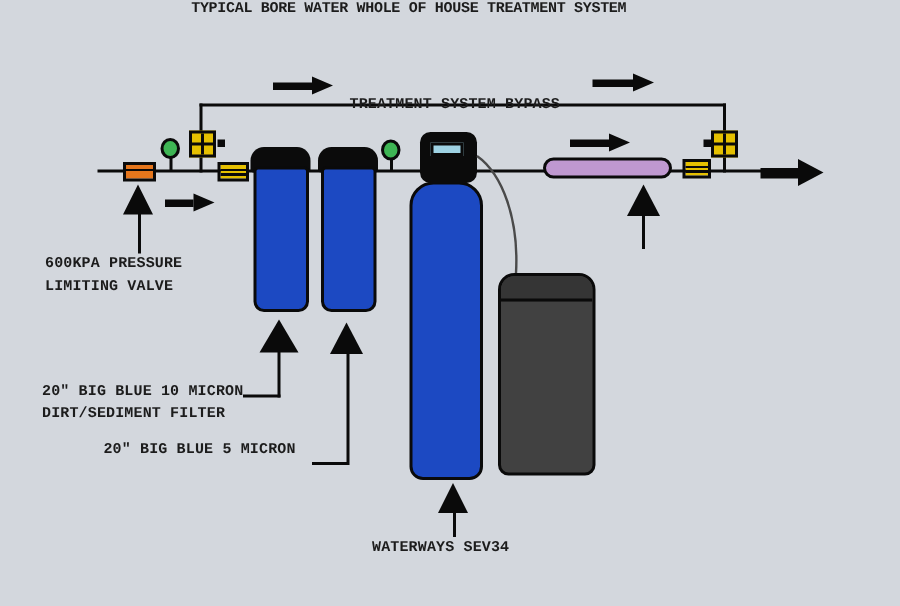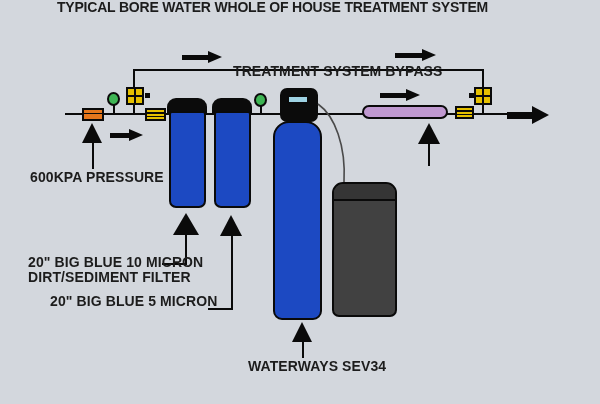--- a/index.html
+++ b/index.html
@@ -4,22 +4,23 @@
 <style>
   html,body{margin:0;padding:0;}
   body{font-family:"Liberation Sans", sans-serif;}
   .canvas{
     position:relative;width:600px;height:404px;overflow:hidden;
     background:var(--bg,#d3d7dd);
   }
   .abs{position:absolute;}
   .txt{
     position:absolute;color:var(--text,#1c1c1c);
-    font-size:14px;font-weight:700;line-height:14.5px;letter-spacing:0.1px;
+    font-size:10px;font-weight:700;line-height:14.5px;letter-spacing:0.1px;
     white-space:nowrap;
+    font-family:Liberation Mono, monospace;
   }
   .line{position:absolute;background:var(--line,#0a0a0a);}
   
   .harrow{position:absolute;display:flex;align-items:center;}
   .harrow .bar{height:5px;background:var(--line,#0a0a0a);}
   .harrow .head{width:0;height:0;border-top:6px solid transparent;border-bottom:6px solid transparent;border-left:14px solid var(--line,#0a0a0a);}
   .harrow.big .bar{height:7px;}
   .harrow.big .head{border-top:9px solid transparent;border-bottom:9px solid transparent;border-left:17px solid var(--line,#0a0a0a);}
   
   .tri-up{position:absolute;width:0;height:0;border-left:11px solid transparent;border-right:11px solid transparent;border-bottom:21px solid var(--line,#0a0a0a);}
@@ -139,22 +140,23 @@
   <div class="tab" style="left:469px;top:93px;width:5px;height:5px;"></div>
   <div class="cross-valve" style="left:474px;top:87px;"></div>
 
   <div class="harrow big" style="left:507px;top:106px;">
     <span class="bar" style="width:25px;"></span>
       <span class="head"></span>
   </div>
 
   <div class="tri-up sm" style="left:82px;top:123px;"></div>
   <div class="line" style="left:92px;top:142px;width:2px;height:27px;"></div>
-  <div class="txt" style="left:30px;top:170px;width:132px;text-align:center;">
+  <div class="txt" style="left:30px;top:170px;width:132px;">
     <div>600KPA PRESSURE</div>
+    <div>LIMITING VALVE</div>
   </div>
 
   <div class="tri-up md" style="left:173px;top:213px;"></div>
   <div class="line" style="left:185px;top:234px;width:2px;height:31px;"></div>
   <div class="line" style="left:162px;top:263px;width:25px;height:2px;"></div>
   <div class="txt" style="left:28px;top:255px;">
     <div>20" BIG BLUE 10 MICRON</div>
     <div>DIRT/SEDIMENT FILTER</div>
   </div>
 

